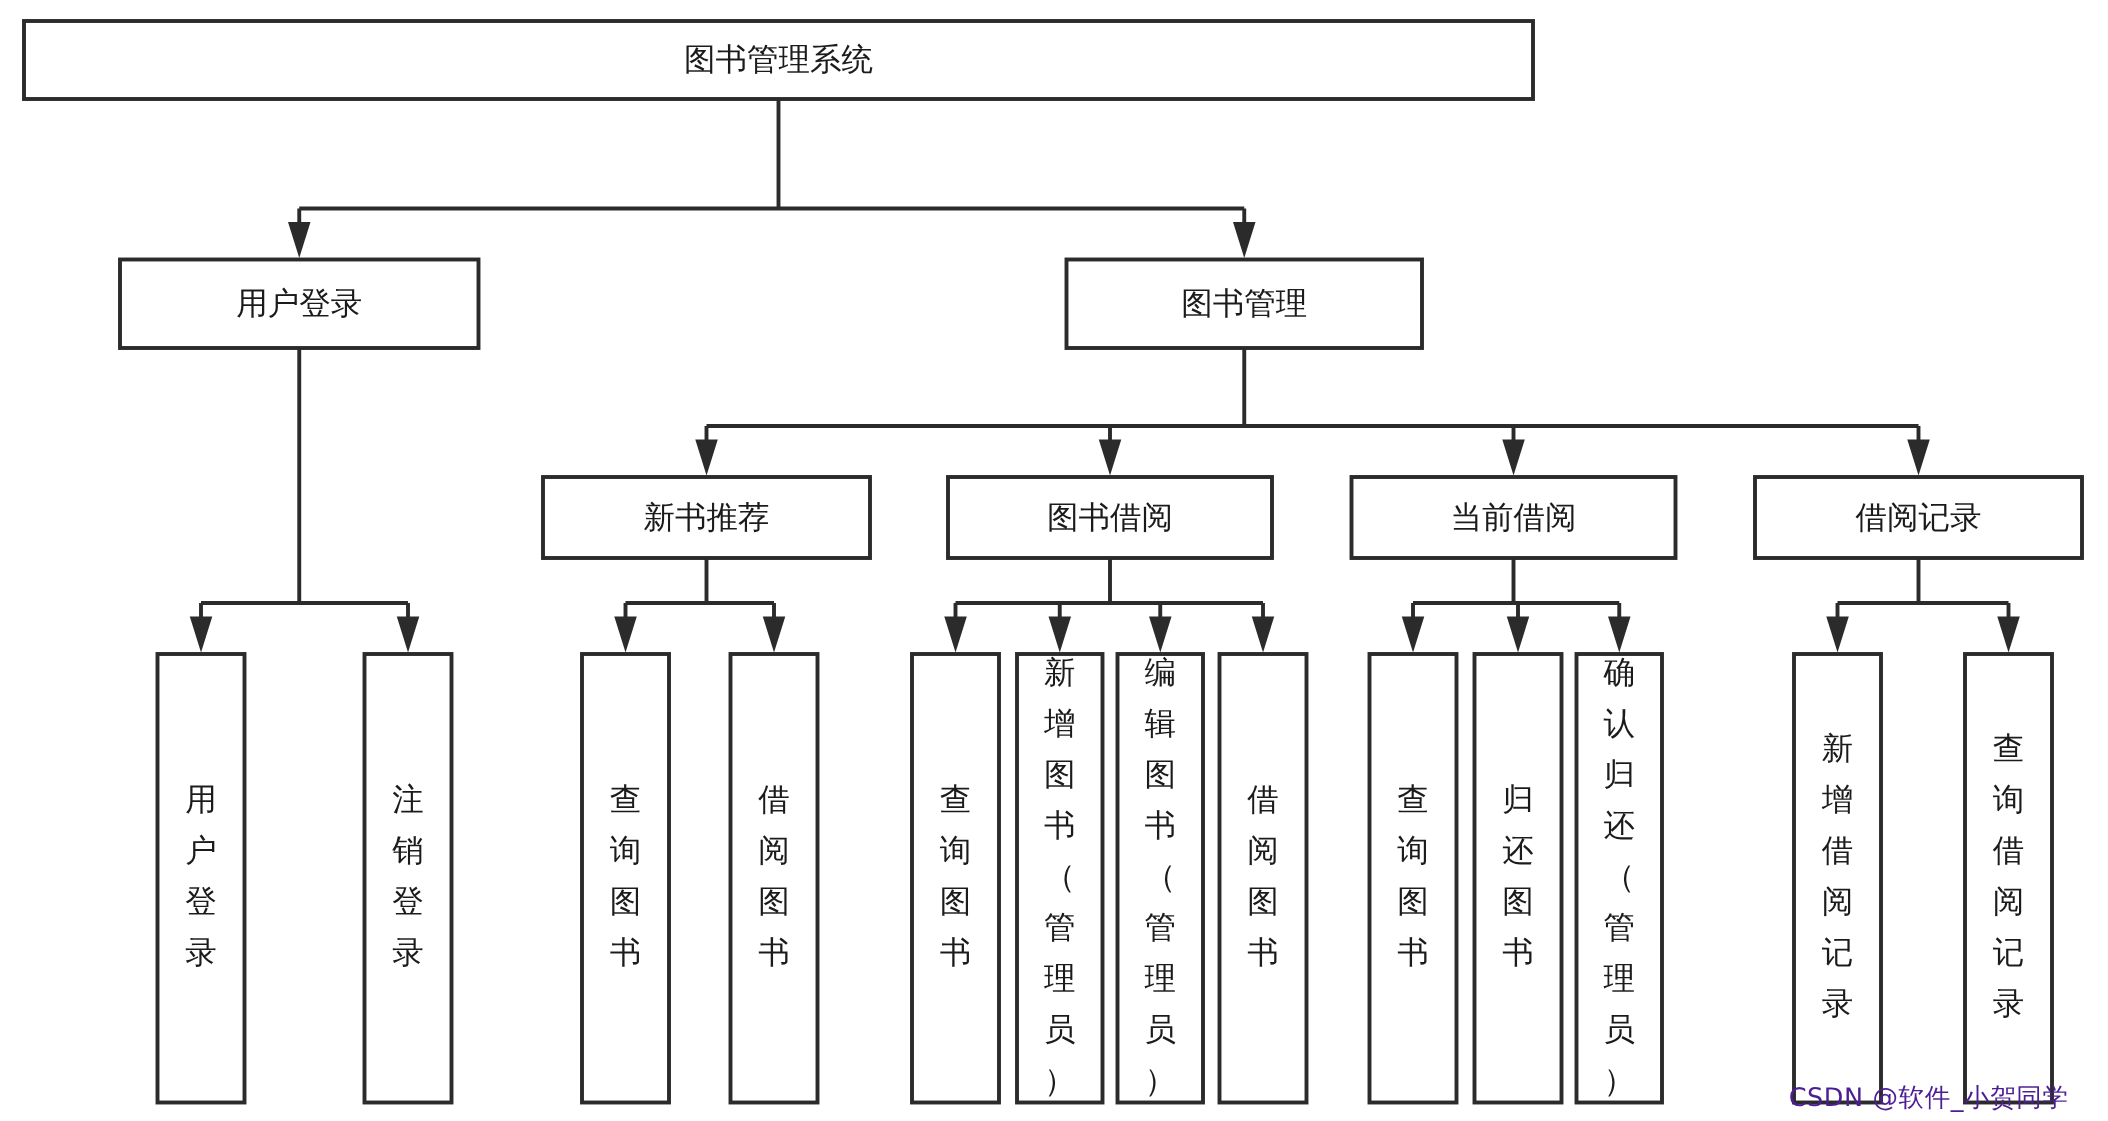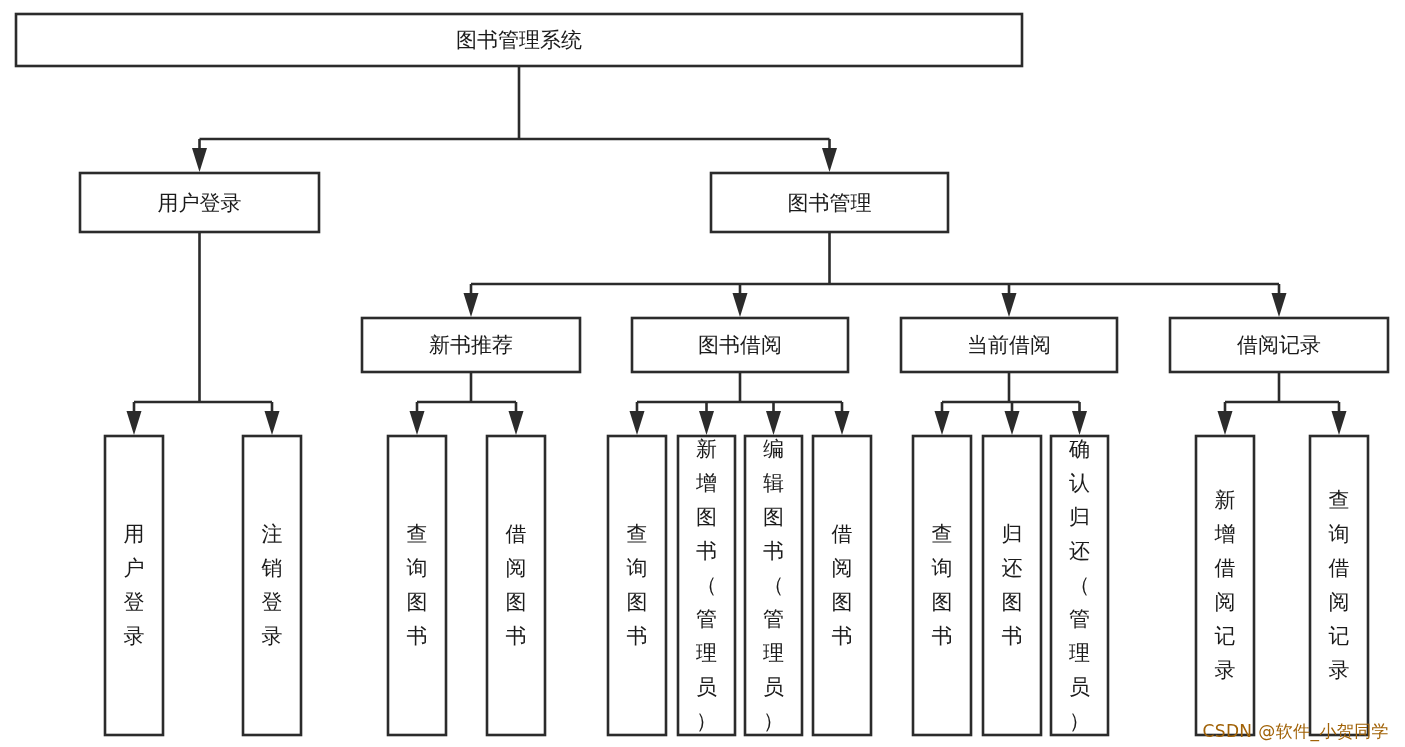--- a/index.html
+++ b/index.html
@@ -51,25 +51,25 @@
     dominant-baseline: middle;
   }
   .node-label-vertical {
     fill: #1b1b1b;
     font-family: "DejaVu Sans", "Liberation Sans", sans-serif;
     font-size: 21px;
     text-anchor: middle;
   }
   .watermark-text {
     position: absolute;
-    right: 8px;
+    right: 18px;
     bottom: 4px;
     font-family: "DejaVu Sans", "Liberation Sans", sans-serif;
     font-size: 17px;
-    color: #a16207;
+    color: #4c1d95;
     white-space: nowrap;
     letter-spacing: 0.4px;
     user-select: none;
   }
 </style>
 </head>
 <body>
 
 <div id="diagram-root">
 

